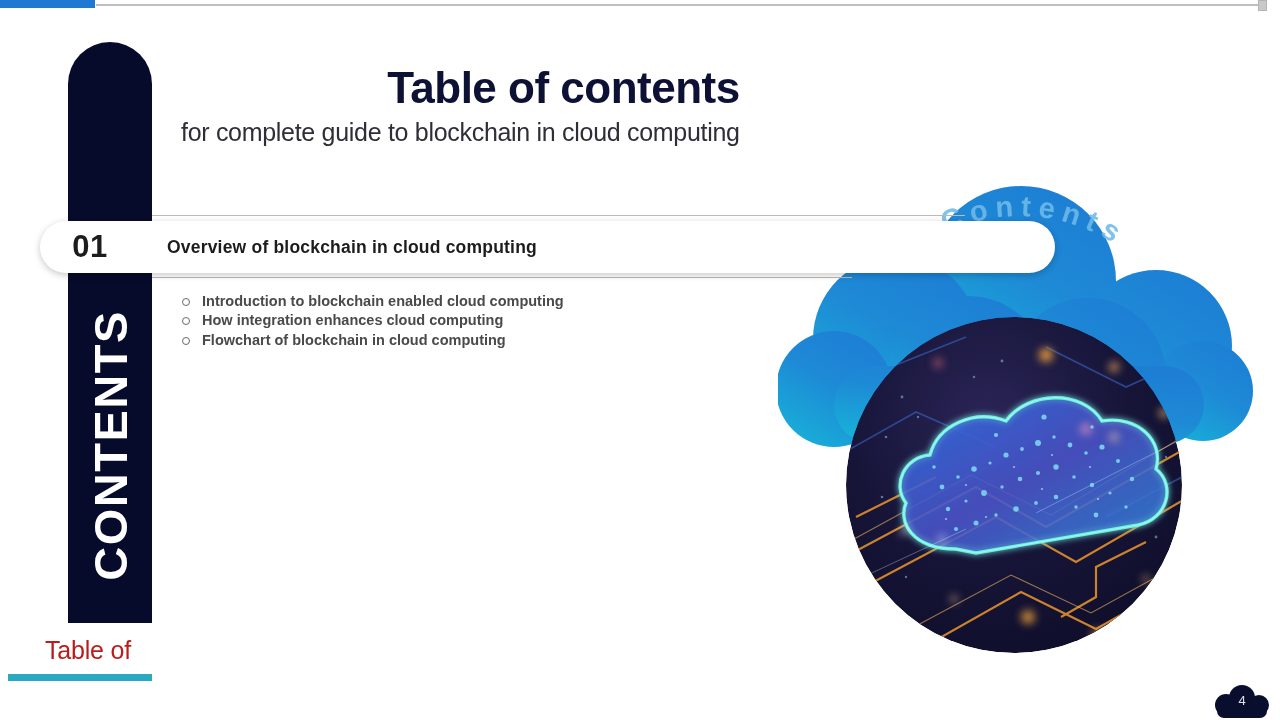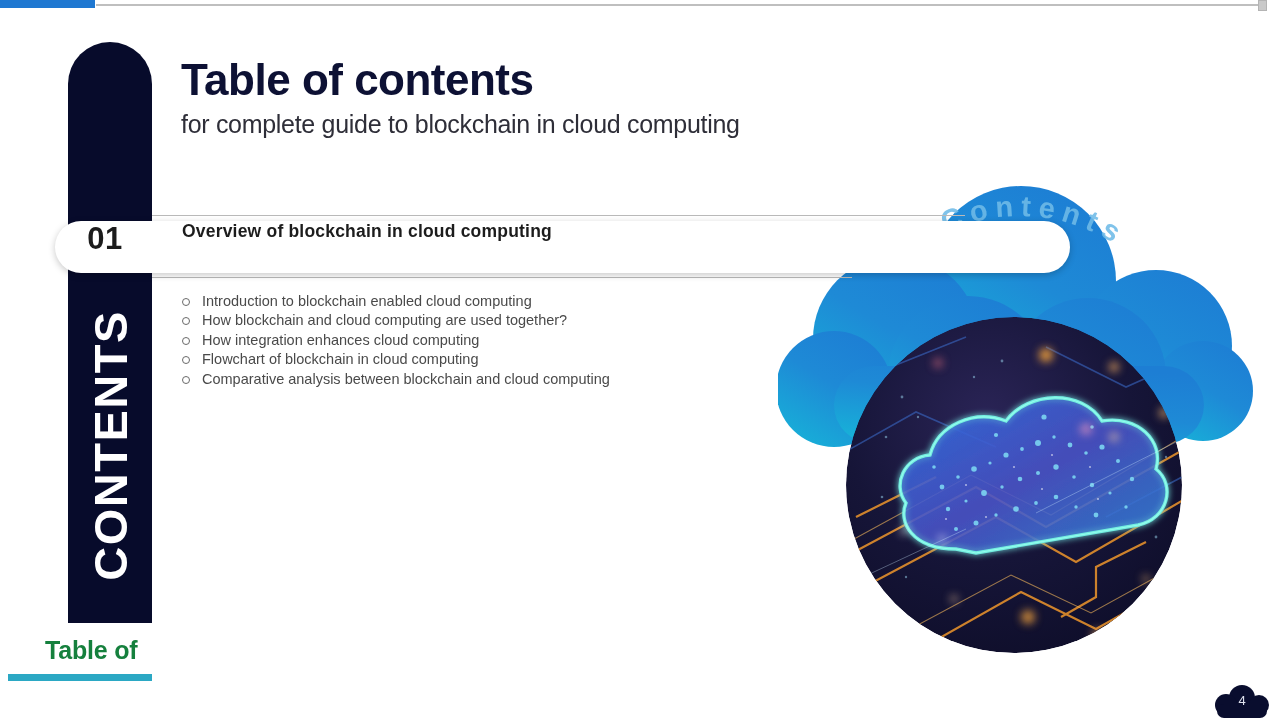--- a/index.html
+++ b/index.html
@@ -37,59 +37,59 @@
     font-size:47px;font-weight:700;letter-spacing:1.5px;
     white-space:nowrap;
   }
   .navy-bar-label span{
     transform:rotate(-90deg);transform-origin:center center;
     display:block;margin-bottom:150px;
   }
 
   
   .heading{
-    position:absolute;left:181px;top:56px;z-index:20;
+    position:absolute;left:181px;top:64px;z-index:20;text-align:right;
   }
   .heading h1{
     margin:0;font-size:44px;line-height:1.1;font-weight:700;
     color:#0d1134;letter-spacing:-0.5px;
   }
   .heading h2{
     margin:6px 0 0 0;font-size:25px;line-height:1.15;font-weight:400;
     color:#2e2e38;letter-spacing:-0.3px;white-space:nowrap;
   }
 
   
   .divider-top{
     position:absolute;left:152px;top:215px;width:813px;height:1px;background:#b9b9b9;z-index:12;
   }
   .divider-bottom{
     position:absolute;left:152px;top:277px;width:700px;height:1px;background:#b9b9b9;z-index:12;
   }
 
   
   .num-pill{
-    position:absolute;left:55px;top:221px;width:1015px;height:52px;
+    position:absolute;left:40px;top:221px;width:1015px;height:52px;
     background:#ffffff;border-radius:26px;
     box-shadow:0 2px 7px rgba(0,0,0,0.22);
-    display:flex;z-index:25;
+    display:flex;align-items:center;z-index:25;
   }
   .num-pill .num{
     width:100px;text-align:center;font-size:31px;font-weight:700;color:#1c1c1c;
     letter-spacing:0.5px;flex:none;
   }
   .num-pill .sect-title{
     font-size:17.5px;font-weight:700;color:#1c1c1c;letter-spacing:0.2px;
     margin-left:27px;white-space:nowrap;
   }
 
   
   .bullets{
     position:absolute;left:181px;top:292px;z-index:22;
-    list-style:none;margin:0;padding:0;
+    list-style:none;margin:0;padding:0;font-weight:bold;
   }
   .bullets li{
     position:relative;padding-left:21px;
     font-size:14.5px;line-height:19.4px;color:#4a4a4a;white-space:nowrap;
   }
   .bullets li::before{
     content:"";position:absolute;left:1px;top:6px;width:6px;height:6px;
     border:1px solid #6a6a6a;border-radius:50%;background:transparent;
   }
 
@@ -106,22 +106,22 @@
 
   
   .photo-circle{
     position:absolute;left:846px;top:317px;width:336px;height:336px;border-radius:50%;
     overflow:hidden;z-index:11;
   }
   .photo-circle svg{display:block;width:336px;height:336px;}
 
   
   .bottom-label{
-    position:absolute;left:45px;top:636px;font-size:25px;font-weight:700;
-    color:#15803d;letter-spacing:-0.2px;z-index:30;
+    position:absolute;left:45px;top:636px;font-size:25px;font-weight:400;
+    color:#b91c1c;letter-spacing:-0.2px;z-index:30;
   }
   .bottom-underline{
     position:absolute;left:8px;top:674px;width:144px;height:7px;background:#2ba8c4;z-index:30;
   }
 
   
   .page-cloud{
     position:absolute;left:1212px;top:684px;width:60px;height:34px;z-index:30;
   }
   .page-cloud svg{display:block;width:60px;height:34px;}
@@ -333,24 +333,22 @@
     </svg>
   </div>
 
   <div class="num-pill">
     <div class="num">01</div>
     <div class="sect-title">Overview of blockchain in cloud computing</div>
   </div>
 
   <ul class="bullets">
     <li>Introduction  to blockchain enabled cloud computing</li>
-    <li>How blockchain and cloud computing are used together?</li>
     <li>How integration enhances cloud computing</li>
     <li>Flowchart of blockchain in cloud computing</li>
-    <li>Comparative analysis between blockchain and cloud computing</li>
   </ul>
 
   <div class="bottom-label">Table of</div>
   <div class="bottom-underline"></div>
 
   <div class="page-cloud">
     <svg viewBox="0 0 60 34" xmlns="http://www.w3.org/2000/svg">
       <g fill="#090d2e">
         <circle cx="30" cy="14" r="13"></circle>
         <circle cx="14" cy="21" r="11"></circle>

